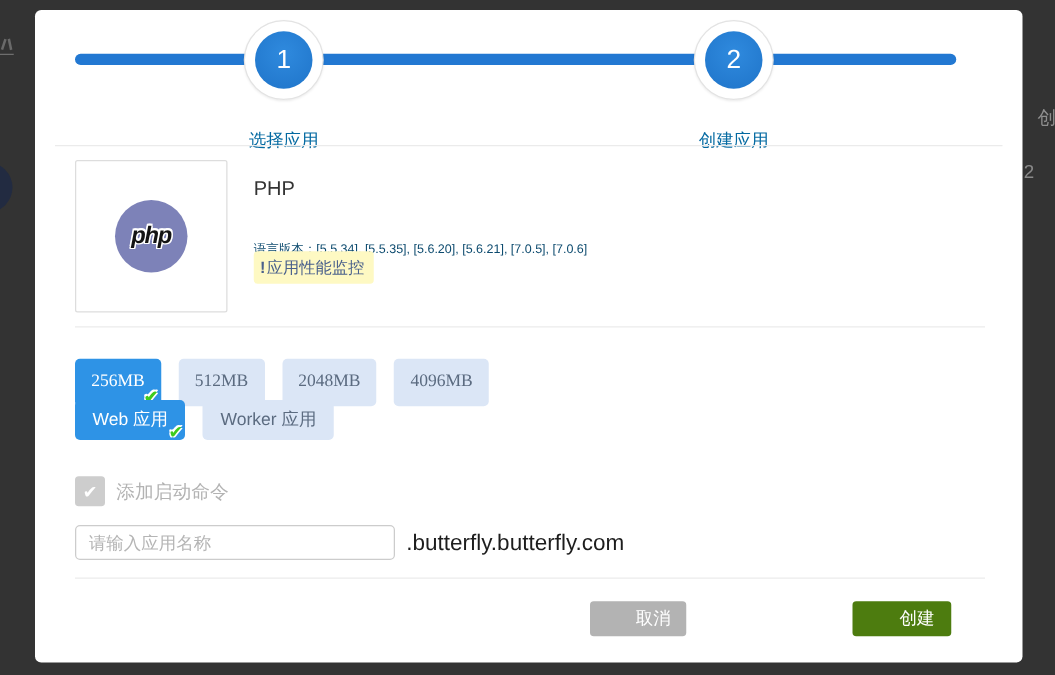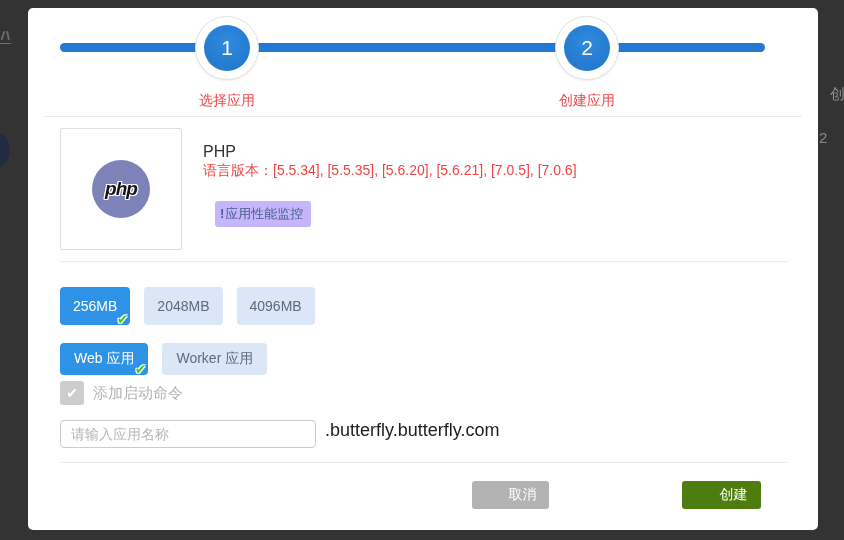--- a/index.html
+++ b/index.html
@@ -30,69 +30,69 @@
     background:#2278d2; border-radius:5px; }
   .step-halo { position:absolute; width:64px; height:64px; border-radius:50%;
     background:#ffffff; border:1px solid #e3e3e3;
     box-shadow:0 1px 2px rgba(0,0,0,0.08);
     display:flex; align-items:center; justify-content:center; top:8px; }
   .step-halo.s1 { left:167px; }
   .step-halo.s2 { left:527px; }
   .step-circle { width:46px; height:46px; border-radius:50%;
     background:radial-gradient(circle at 50% 38%, #2f8ade, #1f74c9);
     color:#ffffff; font-size:21px; display:flex; align-items:center; justify-content:center; }
-  .step-label { position:absolute; top:84px; width:120px; text-align:center;
-    font-size:14px; color:#ef4444; }
+  .step-label { position:absolute; top:96px; width:120px; text-align:center;
+    font-size:14px; color:#0369a1; }
   .step-label.s1 { left:139px; }
   .step-label.s2 { left:499px; }
 
   .divider { position:absolute; height:1px; background:#ebebeb; }
   .div1 { left:16px;  top:108px; width:758px; }
   .div2 { left:32px;  top:253px; width:728px; }
   .div3 { left:32px;  top:454px; width:728px; }
 
   
   .app-logo-box { position:absolute; left:32px; top:120px; width:122px; height:122px;
     border:1px solid #dddddd; border-radius:2px; background:#fff;
     display:flex; align-items:center; justify-content:center; }
   .php-circle { width:58px; height:58px; border-radius:50%; background:#7d82b8;
     display:flex; align-items:center; justify-content:center; }
   .php-text { font-style:italic; font-weight:bold; font-size:19px; letter-spacing:-1px;
     color:#141414;
     text-shadow:-1px -1px 0 #fff, 1px -1px 0 #fff, -1px 1px 0 #fff, 1px 1px 0 #fff,
                 0 -1px 0 #fff, 0 1px 0 #fff, -1px 0 0 #fff, 1px 0 0 #fff; }
   .app-title { position:absolute; left:175px; top:135px; font-size:16px; color:#333333; }
-  .app-versions { position:absolute; left:175px; top:154px; font-size:14px; color:#ef4444; }
-  .app-tag { position:absolute; left:187px; top:193px; background:#c4b5fd; color:#4a618c;
+  .app-versions { position:absolute; left:175px; top:184px; font-size:10px; color:#0c4a6e; }
+  .app-tag { position:absolute; left:175px; top:193px; background:#fef9c3; color:#4a618c;
     font-size:13px; padding:4px 8px 4px 5px; border-radius:3px; }
   .app-tag .tag-icon { font-weight:bold; margin-right:1px; }
 
   
   .opt-row { position:absolute; left:32px; display:flex; gap:14px; }
-  .mem-row { top:279px; }
-  .type-row { top:335px; }
+  .mem-row { top:279px;font-family:Liberation Serif, serif; }
+  .type-row { top:312px; }
   .opt { position:relative; display:flex; align-items:center; justify-content:center;
     border-radius:4px; font-size:14px; cursor:pointer;
     background:#dbe6f6; color:#5b6b80; }
   .mem-row .opt { height:38px; padding:0 13px; }
   .type-row .opt { height:32px; padding:0 14px; }
   .opt.sel { background:#2e93e6; color:#ffffff; }
   .opt .check { position:absolute; right:2px; bottom:-2px; color:#3ecb1d; font-size:14px;
     font-weight:bold;
     text-shadow:-1px -1px 0 #fff, 1px -1px 0 #fff, -1px 1px 0 #fff, 1px 1px 0 #fff; }
 
   
   .cmd-row { position:absolute; left:32px; top:373px; display:flex; align-items:center; }
   .cmd-box { width:24px; height:24px; background:#cdcdcd; border-radius:3px;
     display:flex; align-items:center; justify-content:center;
     color:#ffffff; font-size:14px; }
   .cmd-label { margin-left:9px; color:#b3b3b3; font-size:15px; }
 
   
-  .name-row { position:absolute; left:32px; top:412px; display:flex; }
+  .name-row { position:absolute; left:32px; top:412px; display:flex; align-items:center; }
   .name-input { width:256px; height:28px; border:1px solid #cccccc; border-radius:4px;
     padding:0 10px; font-size:14px; color:#333;
     font-family:"Liberation Sans","DejaVu Sans",sans-serif; outline:none; }
   .name-input::placeholder { color:#b5b5b5; }
   .domain-suffix { margin-left:9px; font-size:18px; color:#1d1d1d; }
 
   
   .btn { position:absolute; top:473px; height:28px; border:none; border-radius:3px;
     color:#ffffff; font-size:14px; cursor:pointer;
     font-family:Liberation Mono, monospace;padding-left:24px; }
@@ -134,20 +134,23 @@
   </div>
 
   <div class="divider div2"></div>
 
   <div class="opt-row mem-row">
     <div class="opt sel">
       <span>256MB</span>
       <span class="check">✔</span>
     </div>
     <div class="opt">
+      <span>512MB</span>
+    </div>
+    <div class="opt">
       <span>2048MB</span>
     </div>
     <div class="opt">
       <span>4096MB</span>
     </div>
   </div>
 
   <div class="opt-row type-row">
     <div class="opt sel">
       <span>Web 应用</span>

